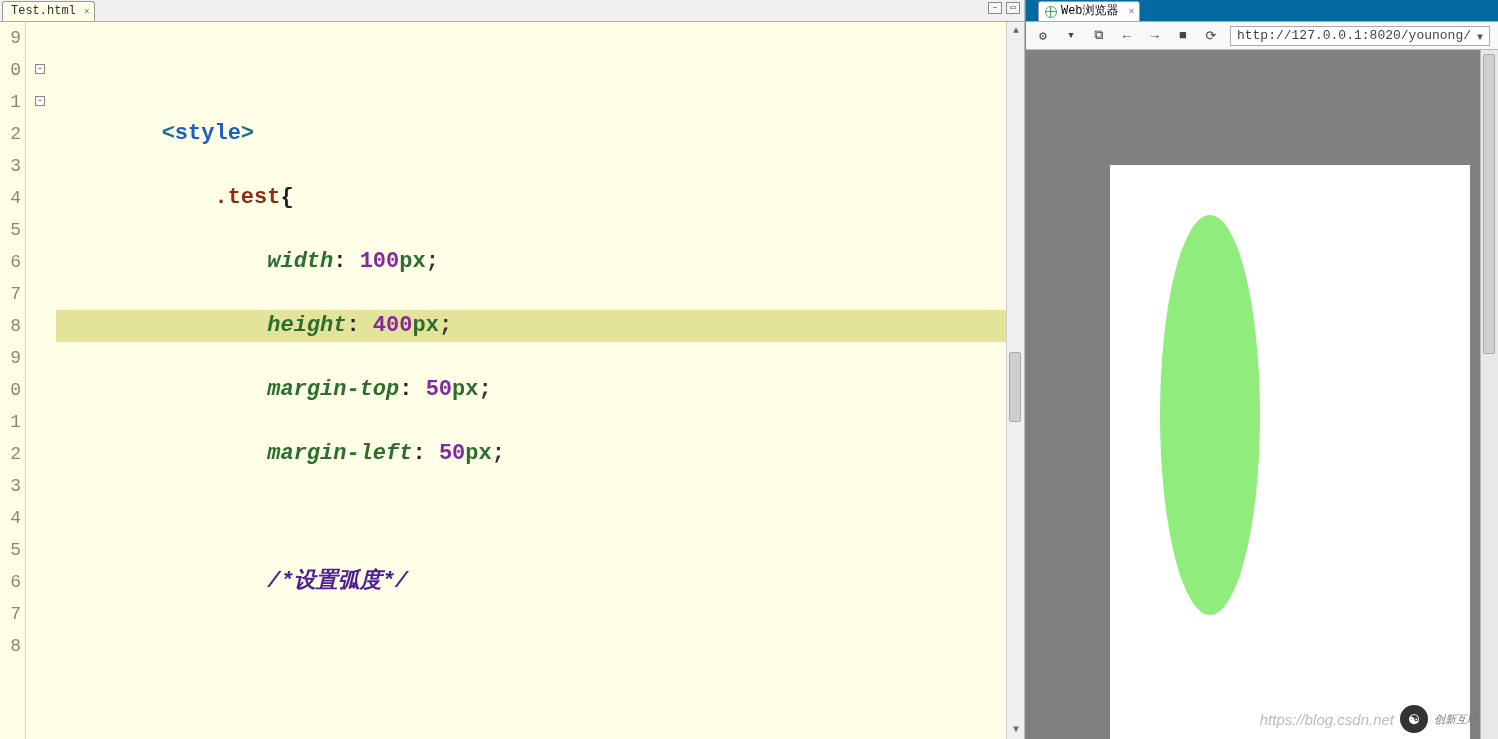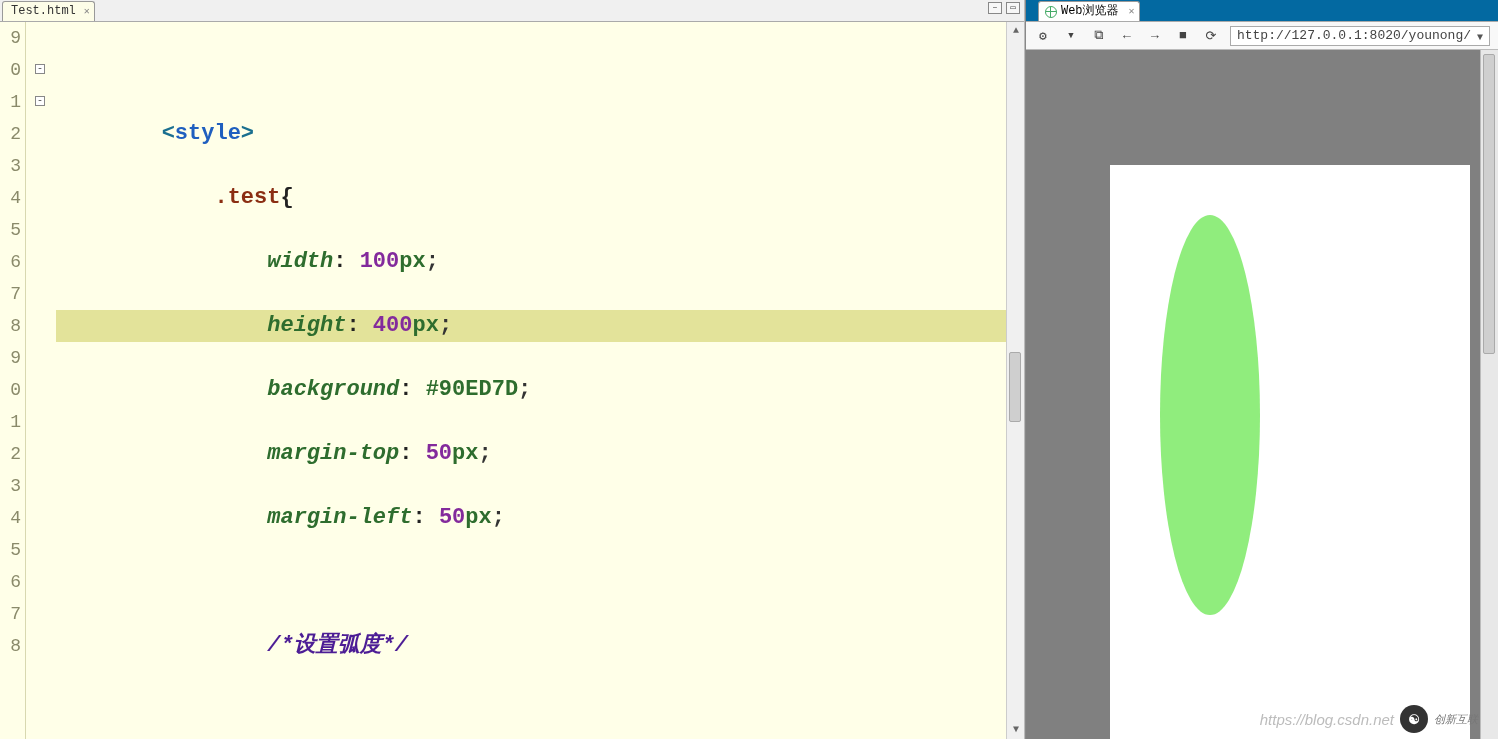--- a/index.html
+++ b/index.html
@@ -315,21 +315,20 @@
         <div class="ln"><span>7</span></div>
         <div class="ln"><span>8</span></div>
       </div>
 
       <div class="code">
 <div class="row"></div>
 <div class="row"><span>        </span><span class="t-angle">&lt;</span><span class="t-tag">style</span><span class="t-angle">&gt;</span></div>
 <div class="row"><span>            </span><span class="t-sel">.test</span><span class="t-brace">{</span></div>
 <div class="row"><span>                </span><span class="t-propf">width</span><span>: </span><span class="t-numd">100</span><span class="t-num">px</span><span class="t-semi">;</span></div>
 <div class="row highlight"><span>                </span><span class="t-propf">height</span><span>: </span><span class="t-numd">400</span><span class="t-num">px</span><span class="t-semi">;</span></div>
-<div class="row"><span>                </span><span class="t-propf">background</span><span>: </span><span class="t-hex">#90ED7D</span><span class="t-semi">;</span></div>
 <div class="row"><span>                </span><span class="t-propf">margin-top</span><span>: </span><span class="t-numd">50</span><span class="t-num">px</span><span class="t-semi">;</span></div>
 <div class="row"><span>                </span><span class="t-propf">margin-left</span><span>: </span><span class="t-numd">50</span><span class="t-num">px</span><span class="t-semi">;</span></div>
 <div class="row"></div>
 <div class="row"><span>                </span><span class="t-cmt">/*设置弧度*/</span></div>
 
 
 
 
 
 

